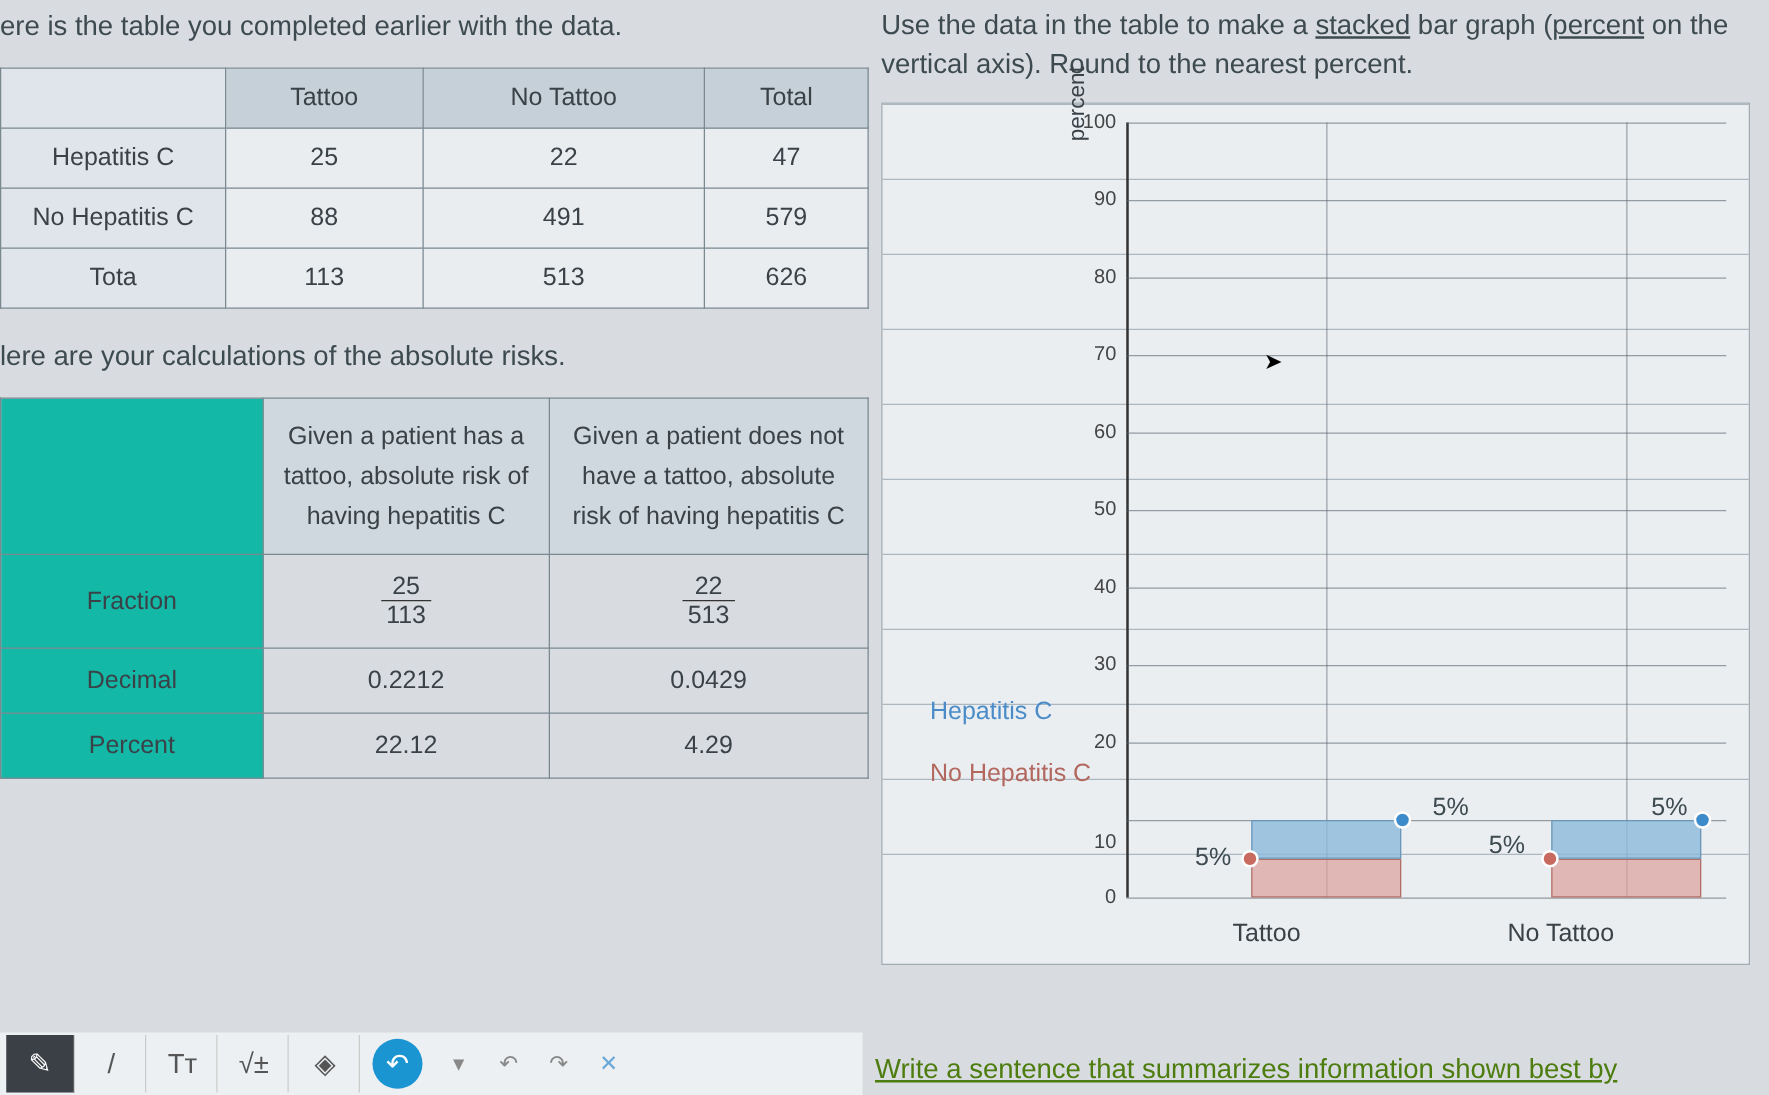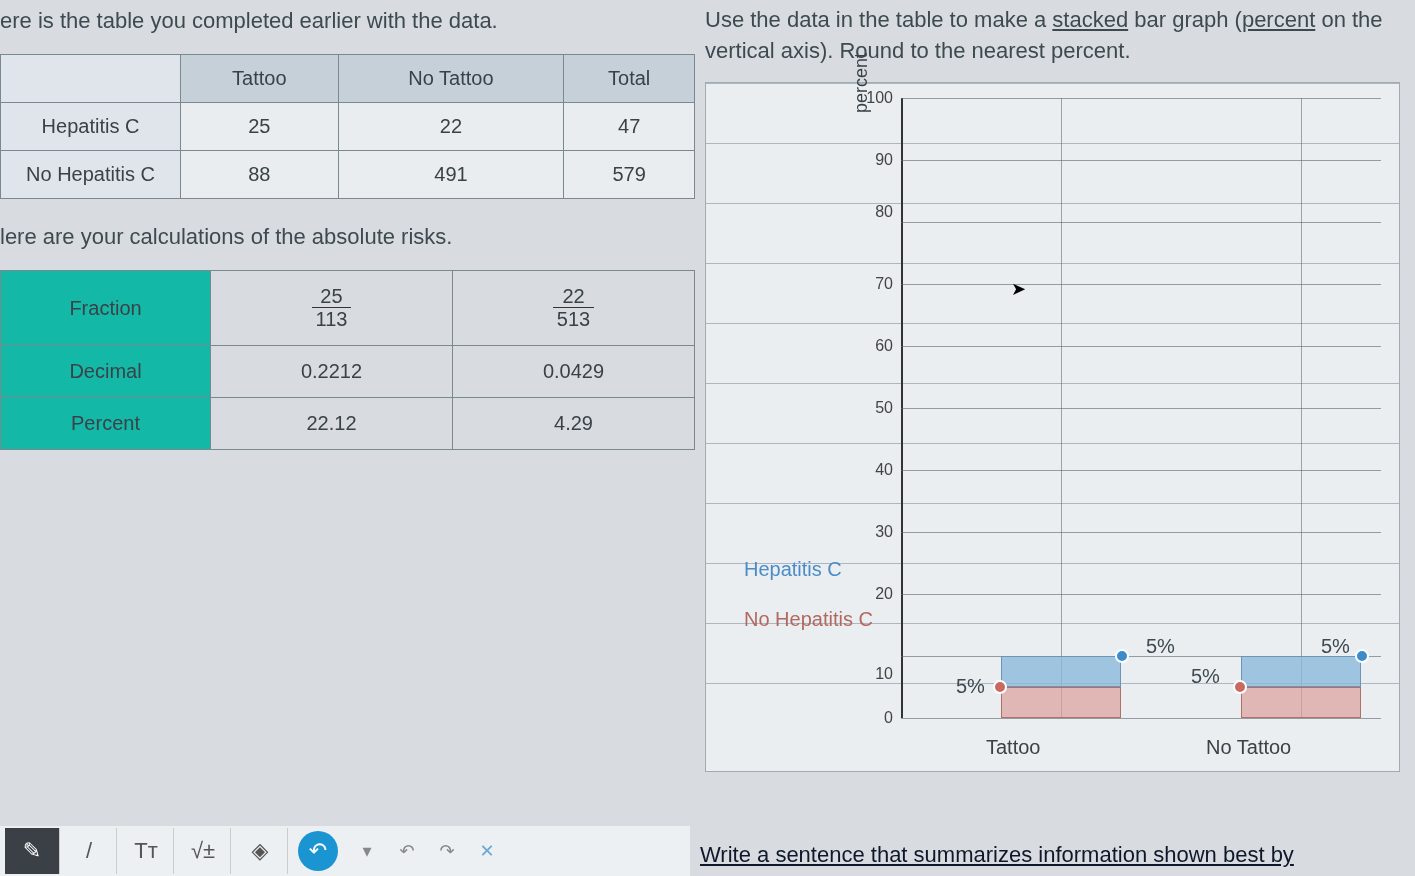--- a/index.html
+++ b/index.html
@@ -235,21 +235,21 @@
     font-size: 18px;
     color: #888;
     border: none;
     width: 38px;
   }
   .bottom-right-text {
     position: absolute;
     left: 700px;
     bottom: 8px;
     font-size: 22px;
-    color: #0f172a;
+    color: #4d7c0f;
     text-decoration: underline;
   }
 </style>
 </head>
 <body>
 
 <div class="container">
   <div class="left-col">
     <div class="intro-text">ere is the table you completed earlier with the data.</div>
 
@@ -266,27 +266,38 @@
         <td>25</td>
         <td>22</td>
         <td>47</td>
       </tr>
       <tr>
         <td class="row-header">No Hepatitis C</td>
         <td>88</td>
         <td>491</td>
         <td>579</td>
       </tr>
+      <tr>
+        <td class="row-header">Tota</td>
+        <td>113</td>
+        <td>513</td>
+        <td>626</td>
+      </tr>
     </tbody>
       </table>
 
     <div class="sub-heading">lere are your calculations of the absolute risks.</div>
 
     <table class="risk-table">
       <tbody>
+          <tr>
+        <th class="rt-row-head"></th>
+        <th>Given a patient has a tattoo, absolute risk of having hepatitis C</th>
+        <th>Given a patient does not have a tattoo, absolute risk of having hepatitis C</th>
+      </tr>
       <tr>
         <td class="rt-row-head">Fraction</td>
         <td>
           <span class="fraction">
             <span class="num">25</span>
             <span class="den">113</span>
           </span>
         </td>
         <td>
           <span class="fraction">
@@ -346,21 +357,21 @@
         <div class="grid-line" style="top:434px"></div>
         <div class="grid-line" style="top:496px"></div>
         <div class="grid-line" style="top:558px"></div>
         <div class="grid-line" style="top:620px"></div>
 
         <div class="vgrid" style="left:160px"></div>
         <div class="vgrid" style="left:400px"></div>
 
         <span class="tick-label" style="top:0">100</span>
         <span class="tick-label" style="top:62px">90</span>
-        <span class="tick-label" style="top:114px">80</span>
+        <span class="tick-label" style="top:124px">80</span>
         <span class="tick-label" style="top:186px">70</span>
         <span class="tick-label" style="top:248px">60</span>
         <span class="tick-label" style="top:310px">50</span>
         <span class="tick-label" style="top:372px">40</span>
         <span class="tick-label" style="top:434px">30</span>
         <span class="tick-label" style="top:496px">20</span>
         <span class="tick-label" style="top:576px">10</span>
         <span class="tick-label" style="top:620px">0</span>
 
         <div class="bar bar-bottom" style="left:100px; width:120px; bottom:0; height:31px;"></div>

